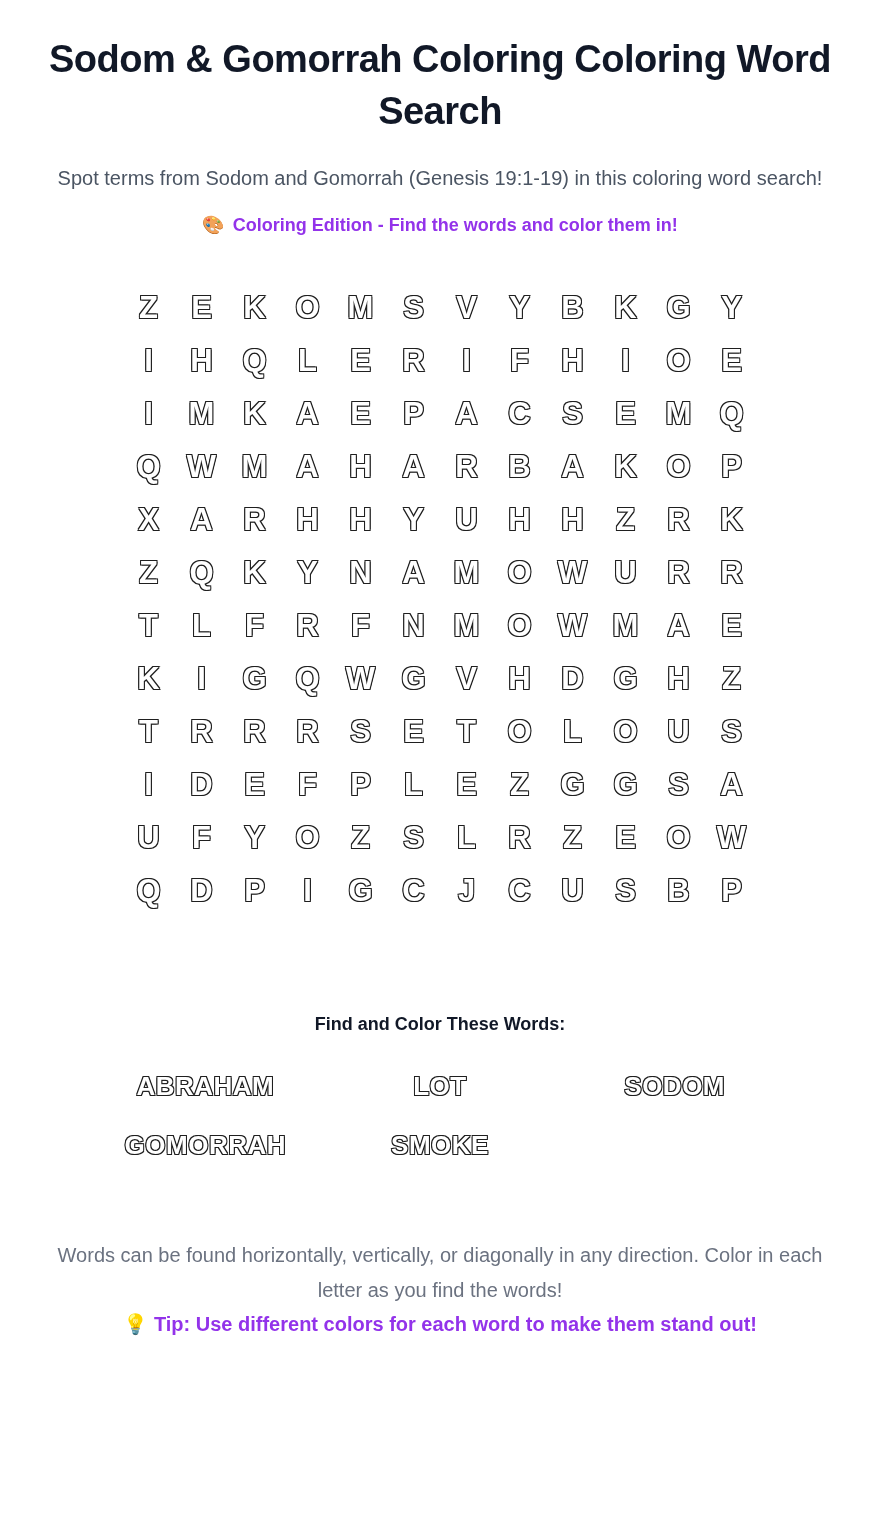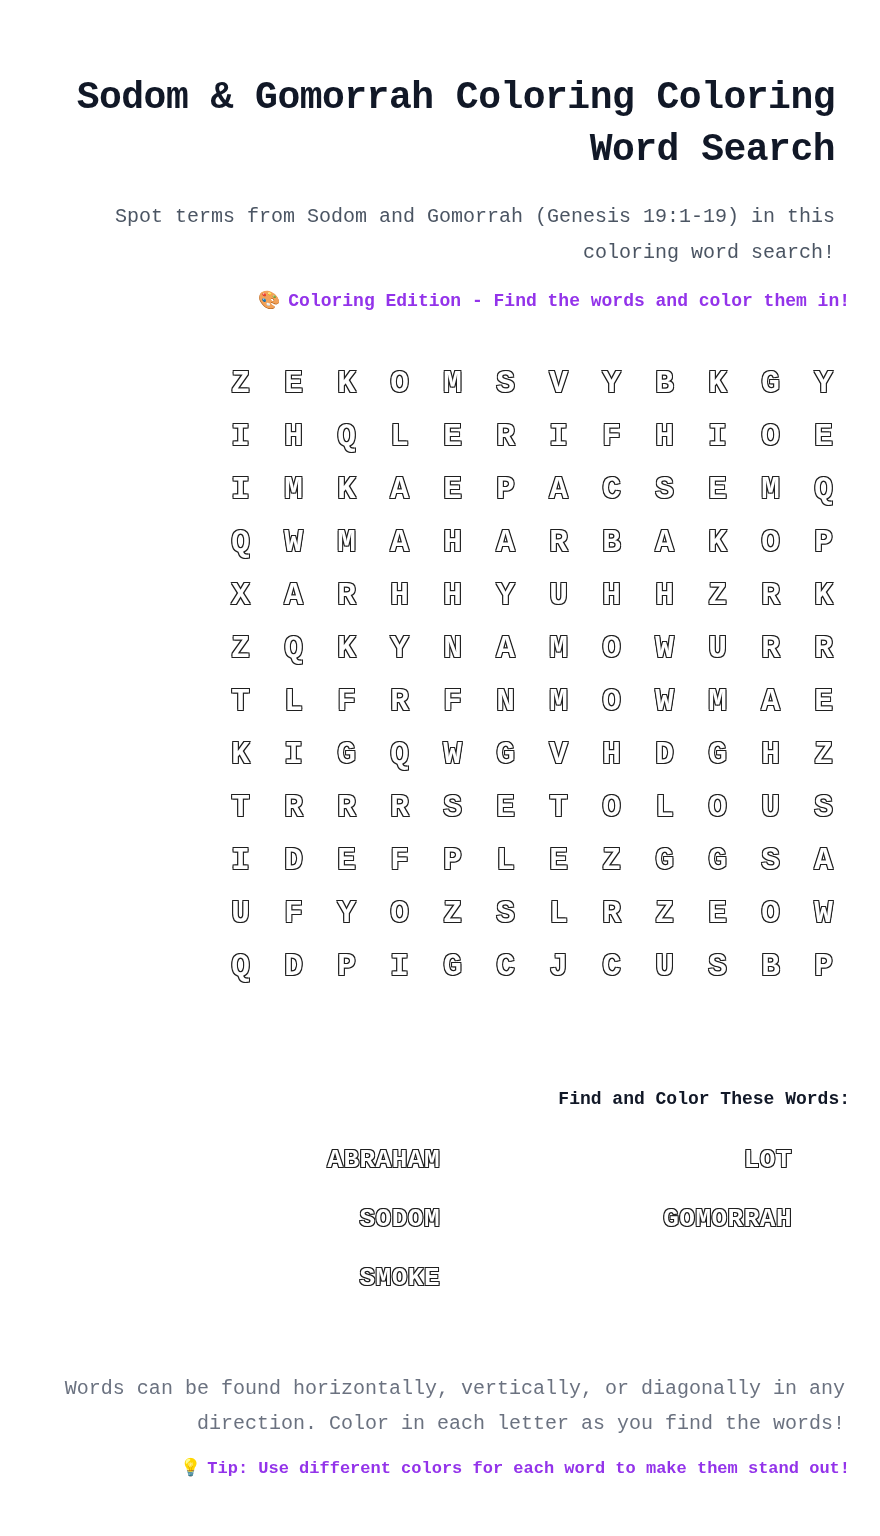--- a/index.html
+++ b/index.html
@@ -14,23 +14,22 @@
   html,body{margin:0;padding:0;background:var(--bg);}
   body{
     width:880px;
     min-height:1536px;
     font-family:"Liberation Sans",sans-serif;
     color:var(--title-color);
   }
   .container{
     width:820px;
     margin:0 auto;
-    padding-top:72px;
-    text-align:right;
-    font-family:Liberation Mono, monospace;
+    padding-top:33px;
+    text-align:center;
   }
   h1.page-title{
     margin:0 auto;
     max-width:790px;
     font-size:38px;
     line-height:1.38;
     font-weight:bold;
     letter-spacing:-0.5px;
     color:var(--title-color);
   }
@@ -76,42 +75,42 @@
     paint-order:stroke fill;
   }
   h2.word-list-heading{
     margin:96px auto 0;
     font-size:18px;
     font-weight:bold;
     color:var(--title-color);
   }
   .words{
     display:grid;
-    grid-template-columns:1fr 1fr;
+    grid-template-columns:1fr 1fr 1fr;
     width:704px;
     margin:34px auto 0;
     row-gap:25px;
   }
   .word{
     font-size:26px;
     font-weight:bold;
     height:34px;
     line-height:34px;
     letter-spacing:0.5px;
   }
   p.instructions{
     margin:76px auto 0;
     max-width:810px;
     font-size:20px;
     line-height:1.75;
     color:var(--muted-color);
   }
   p.tip{
-    margin:16px auto 0;
-    font-size:17px;
+    margin:4px auto 0;
+    font-size:20px;
     font-weight:bold;
     color:var(--accent);
   }
   p.tip .emoji{
     font-weight:normal;
     margin-right:6px;
   }
 </style>
 </head>
 <body>

